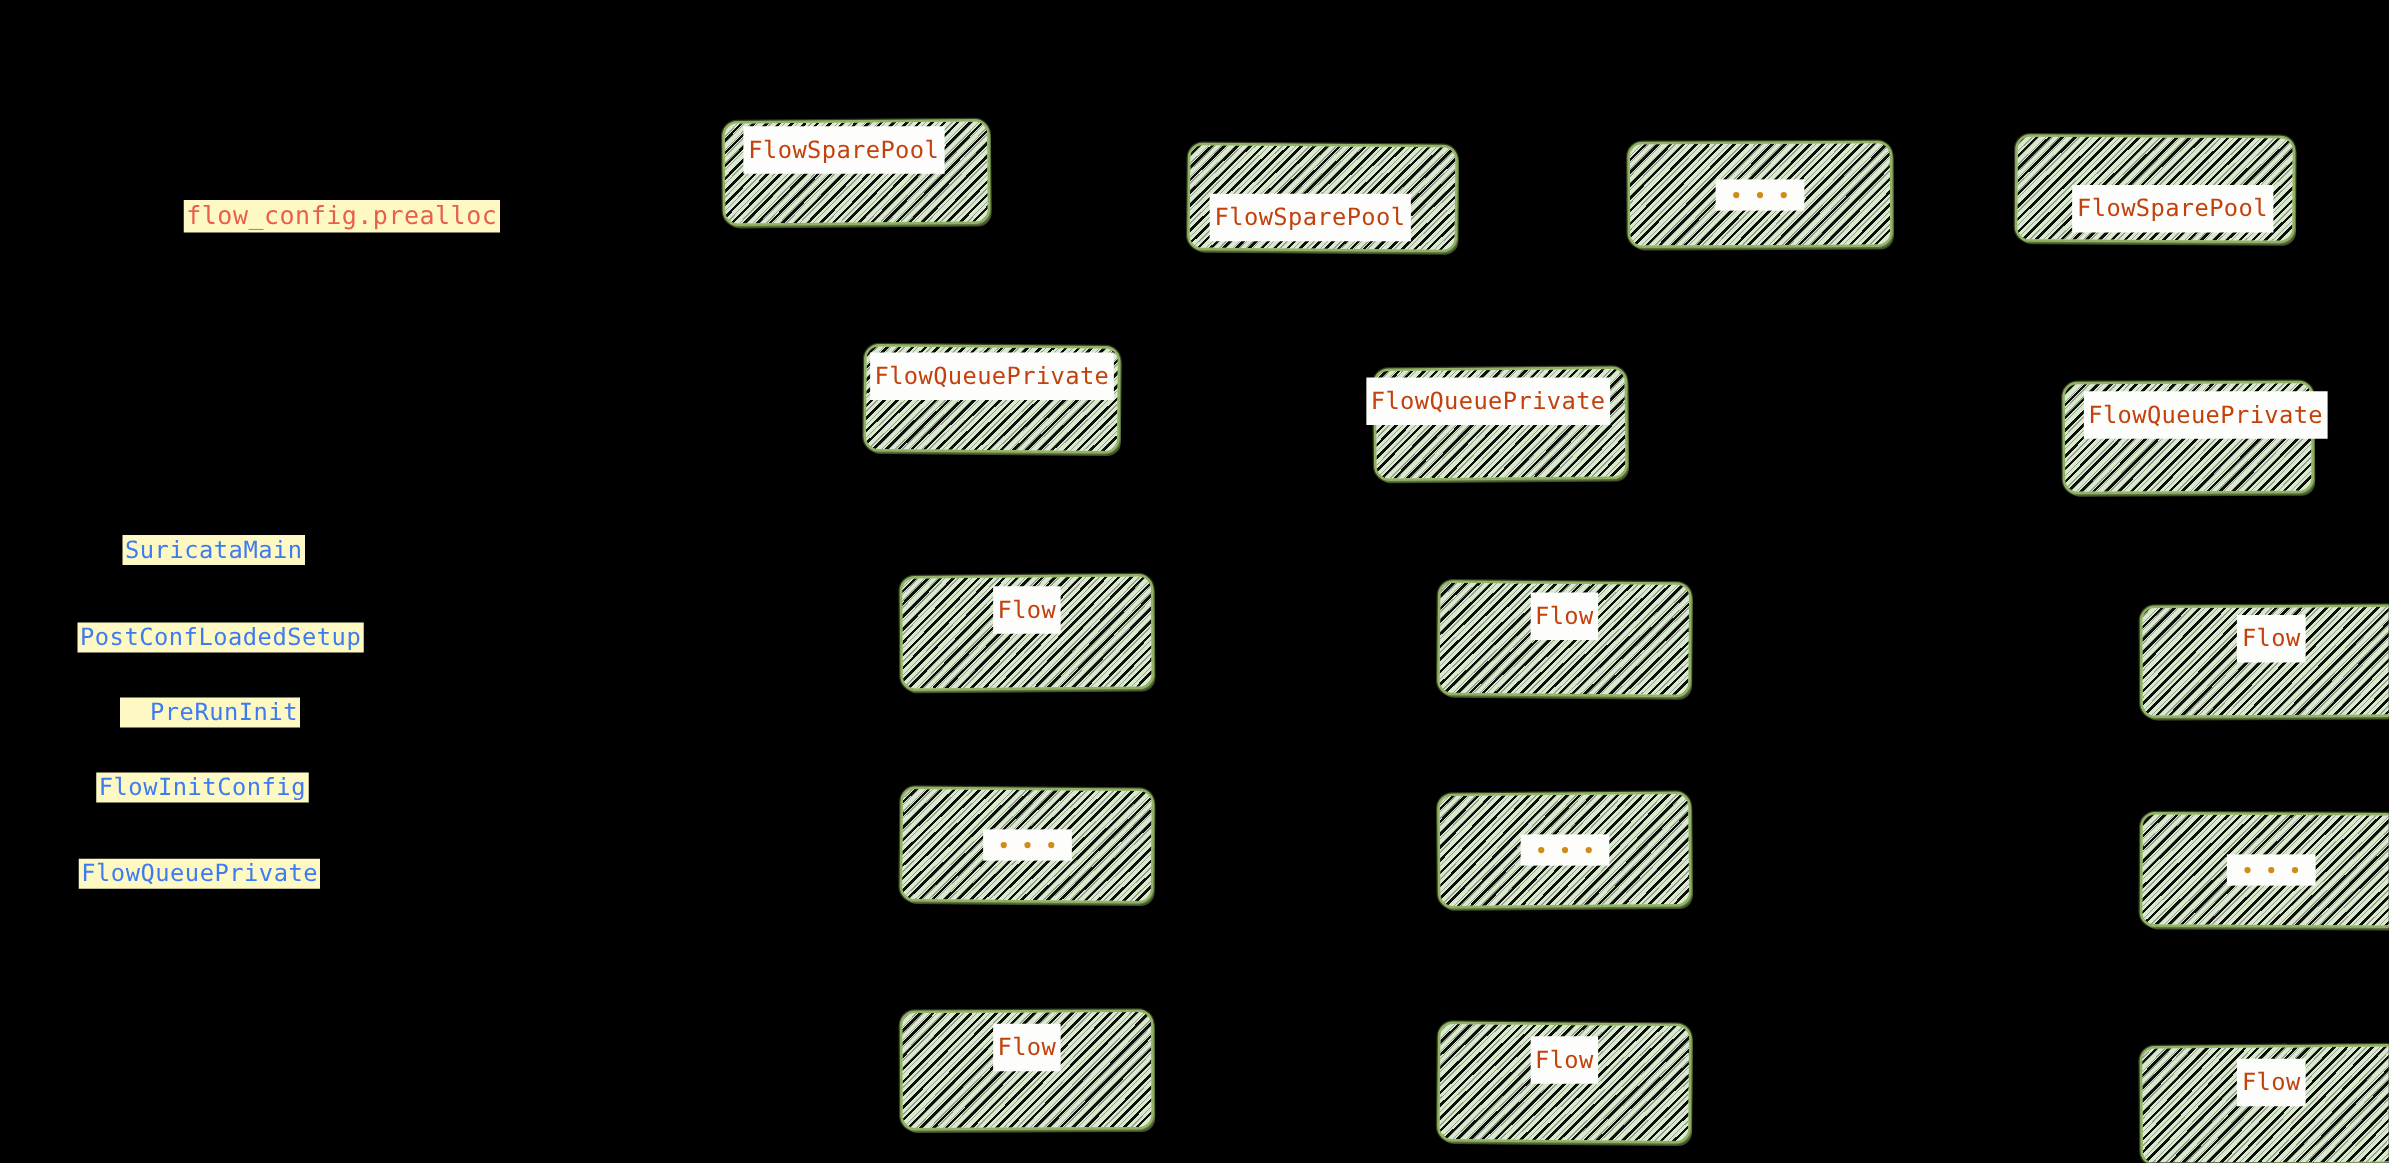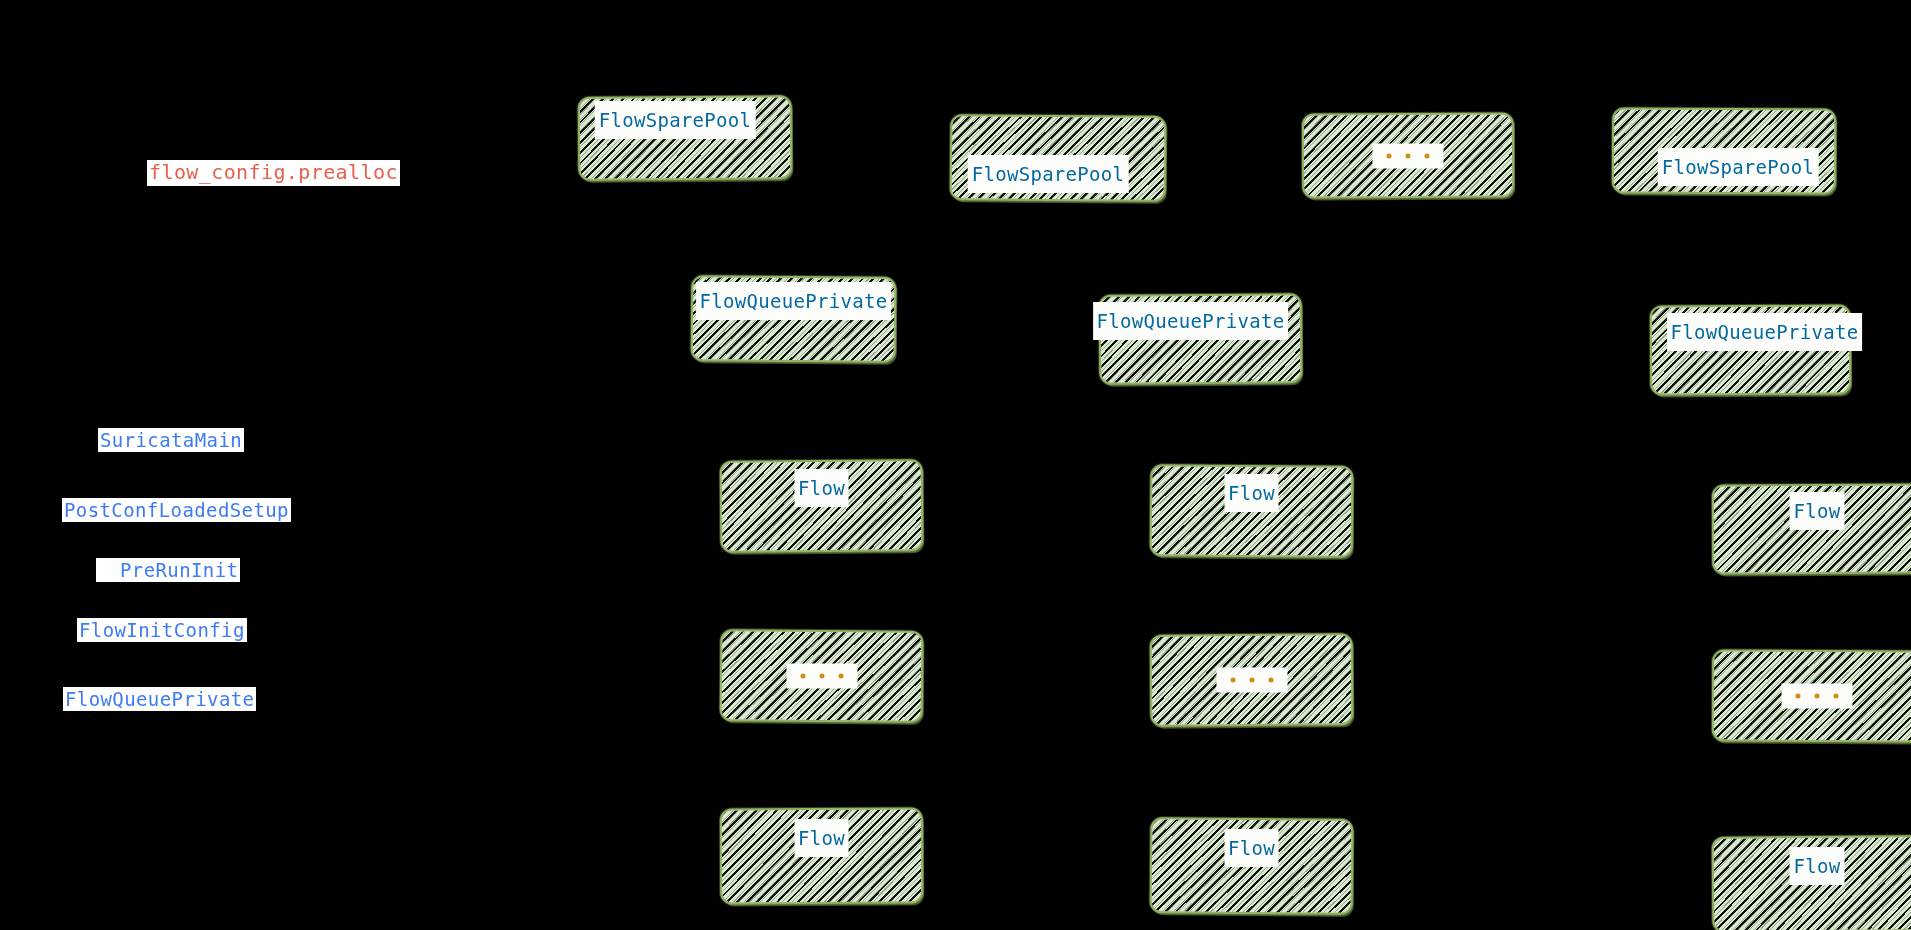--- a/index.html
+++ b/index.html
@@ -7,21 +7,21 @@
   body{
     width:1911px;height:930px;position:relative;overflow:hidden;
     font-family:"DejaVu Sans Mono","Liberation Mono",monospace;
   }
   #canvas{position:absolute;inset:0;}
 
   
   .code-label{
     position:absolute;
     white-space:nowrap;
-    background:#ffffff;
+    background:#fef9c3;
     line-height:1.18;
     padding:1px 2px;
     font-weight:400;
   }
   .code-label.var{ color:#e8604c; font-size:20px; letter-spacing:.4px; }
   .code-label.fn { color:#3d7bf5; font-size:19px; letter-spacing:.4px; }
 
   
   .node{
     position:absolute;
@@ -55,21 +55,21 @@
   .node.j1 .shape{ transform:rotate(-0.45deg); }
   .node.j2 .shape{ transform:rotate(0.5deg); }
   .node.j3 .shape{ transform:rotate(-0.25deg); }
   .node.j4 .shape{ transform:rotate(0.3deg); }
 
   .node .nlabel{
     position:absolute;
     left:50%;top:50%;
     transform:translate(-50%,-50%);
     background:#fdfdfb;
-    color:#0369a1;
+    color:#c2410c;
     font-size:19px;
     letter-spacing:.3px;
     white-space:nowrap;
     padding:8px 4px;
     z-index:3;
   }
   .node .nlabel.ell{
     color:transparent;
     font-size:0;
     padding:10px 14px;

